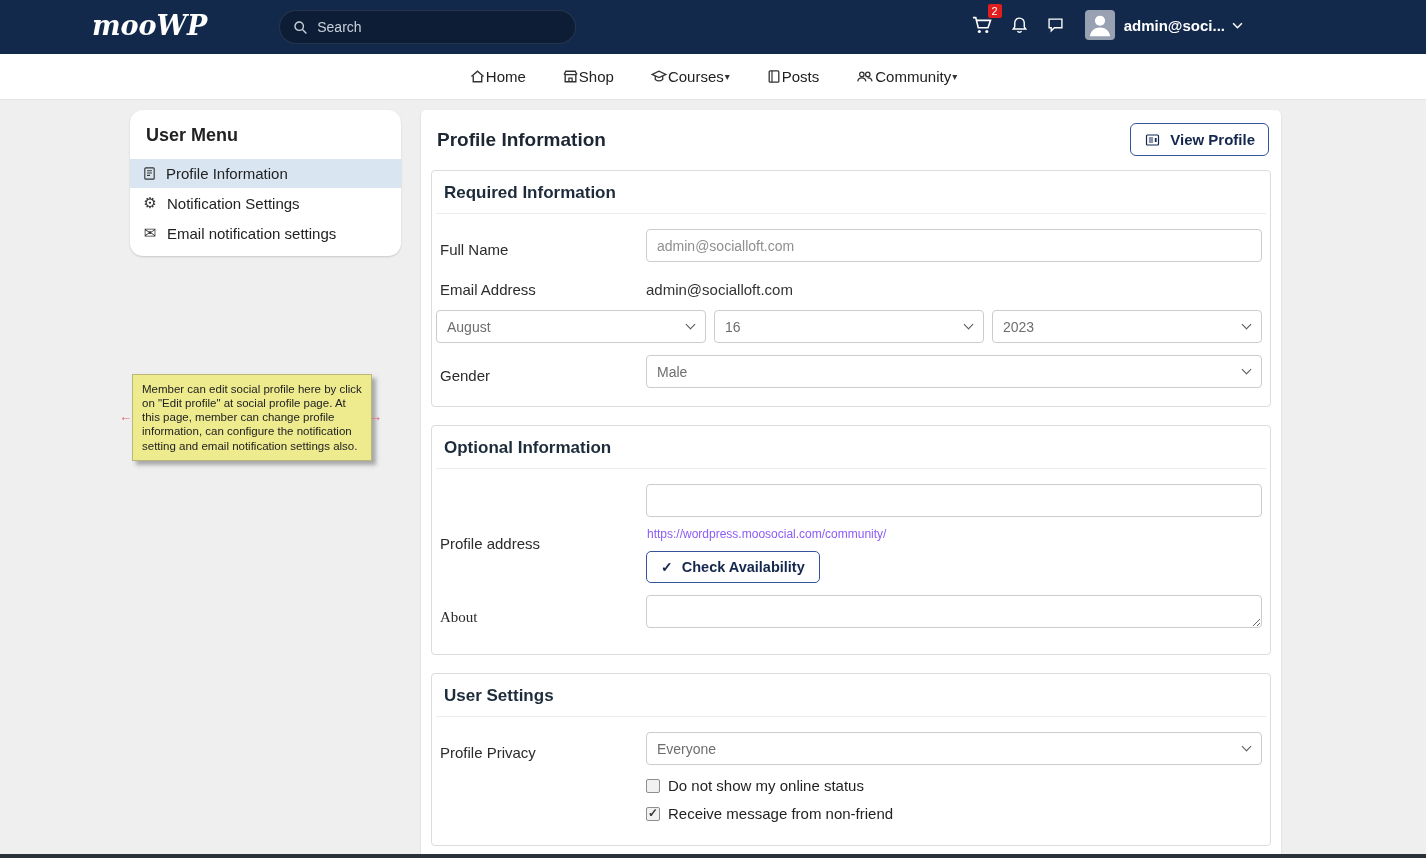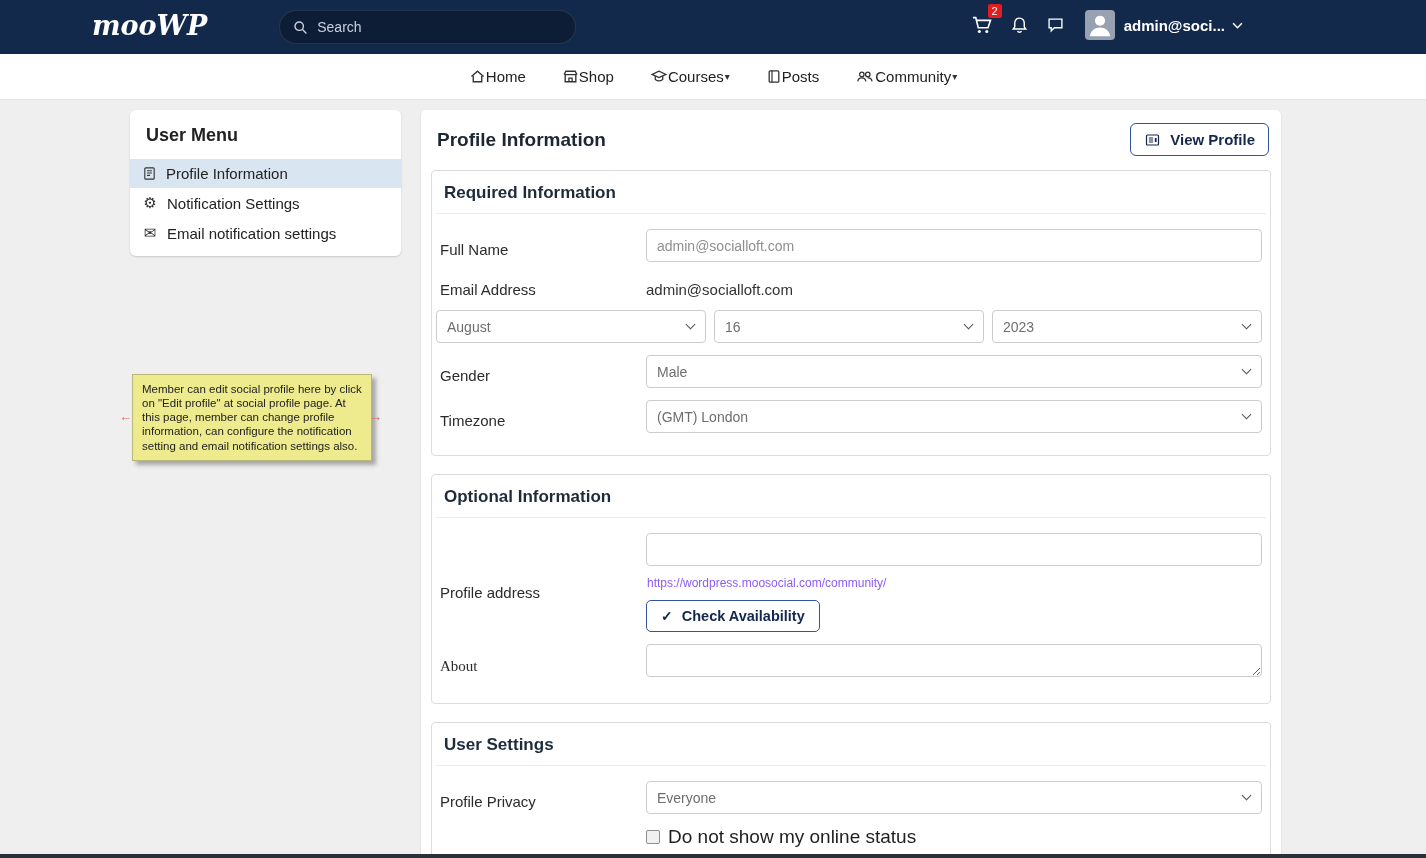--- a/index.html
+++ b/index.html
@@ -20,21 +20,21 @@
   .username { color:#fff; font-size:15px; font-weight:bold; margin-left:9px; cursor:pointer; }
   .user-caret { margin-left:7px; cursor:pointer; display:flex; }
 
   
   .mainnav { height:46px; background:#fff; border-bottom:1px solid #e2e2e2; display:flex; align-items:center; justify-content:center; gap:36px; }
   .nav-item { display:flex; align-items:center; font-size:15px; color:#212121; cursor:pointer; }
   .nav-caret { font-size:10px; color:#333; margin-left:1px; }
 
   
   .content { display:flex; gap:20px; width:1151px; margin:10px 0 0 130px; align-items:flex-start; }
-  .card { background:#fff; border-radius:6px; box-shadow:0 1px 2px rgba(0,0,0,0.16); }
+  .card { background:#fff; border-radius:13px; box-shadow:0 1px 2px rgba(0,0,0,0.16); }
 
   
   .side-col { width:271px; flex:none; }
   .side-card { padding-bottom:8px; overflow:hidden; }
   .side-title { font-size:18px; font-weight:bold; color:#222; padding:15px 16px 13px; }
   .side-item { display:flex; align-items:center; gap:9px; padding:6px 12px; font-size:15px; color:#222; cursor:pointer; }
   .side-item.active { background:#d9e6f2; }
   .side-item .uni-ic { width:16px; text-align:center; font-size:15px; color:#333; }
 
   
@@ -59,21 +59,21 @@
   input.text, select.sel, textarea.ta { width:100%; height:33px; border:1px solid #ccc; border-radius:4px; padding:0 10px; font-size:14px; color:#555; background:#fff; font-family:inherit; outline:none; }
   input.text::placeholder { color:#8f8f8f; }
   select.sel { appearance:none; -webkit-appearance:none; color:#6e6e6e; padding-right:28px; }
   .sel-wrap { position:relative; flex:1; }
   .sel-arrow { position:absolute; right:12px; top:11px; width:7px; height:7px; border-right:1.5px solid #555; border-bottom:1.5px solid #555; transform:rotate(45deg); pointer-events:none; }
   .bday { display:flex; gap:8px; }
   .static-val { font-size:15px; color:#333; padding-top:7px; }
   .hint { font-size:12px; color:#8b5cf6; margin:10px 0 10px 1px; }
   textarea.ta { height:33px; min-height:33px; padding:6px 10px; resize:vertical; }
 
-  .check-row { display:flex; align-items:center; gap:8px; font-size:19px; color:#1f1f1f; margin:0 0 11px 0; cursor:pointer; }
+  .check-row { display:flex; align-items:center; gap:8px; font-size:15px; color:#1f1f1f; margin:0 0 11px 0; cursor:pointer; }
   .cb { width:14px; height:14px; flex:none; border:1px solid #8e8e8e; border-radius:2px; background:#f1f1f1; position:relative; }
   .cb.checked::after { content:"\2713"; position:absolute; top:-2px; left:1px; font-size:12px; font-weight:bold; color:#333; }
   .settings-stack { margin-top:2px; }
   .footer-strip { position:absolute; left:0; bottom:0; width:1426px; height:4px; background:#2b3138; }
 
   svg { display:block; }
 </style>
 </head>
 <body>
 
@@ -264,30 +264,20 @@
         <div class="row-label">Gender</div>
         <div class="row-field">
           <span class="sel-wrap" style="display:block;">
             <select class="sel">
               <option>Male</option>
             </select><span class="sel-arrow"></span>
           </span>
         </div>
       </div>
 
-      <div class="row" style="margin-bottom:16px;">
-        <div class="row-label">Timezone</div>
-        <div class="row-field">
-          <span class="sel-wrap" style="display:block;">
-            <select class="sel">
-              <option>(GMT) London</option>
-            </select><span class="sel-arrow"></span>
-          </span>
-        </div>
-      </div>
     </div>
 
     <div class="section">
       <div class="section-title">Optional Information</div>
 
       <div class="row" style="margin-bottom:0;">
         <div class="row-label">Profile address</div>
         <div class="row-field">
           <input class="text" type="text" value="" style="">
           <div class="hint">https://wordpress.moosocial.com/community/</div>

